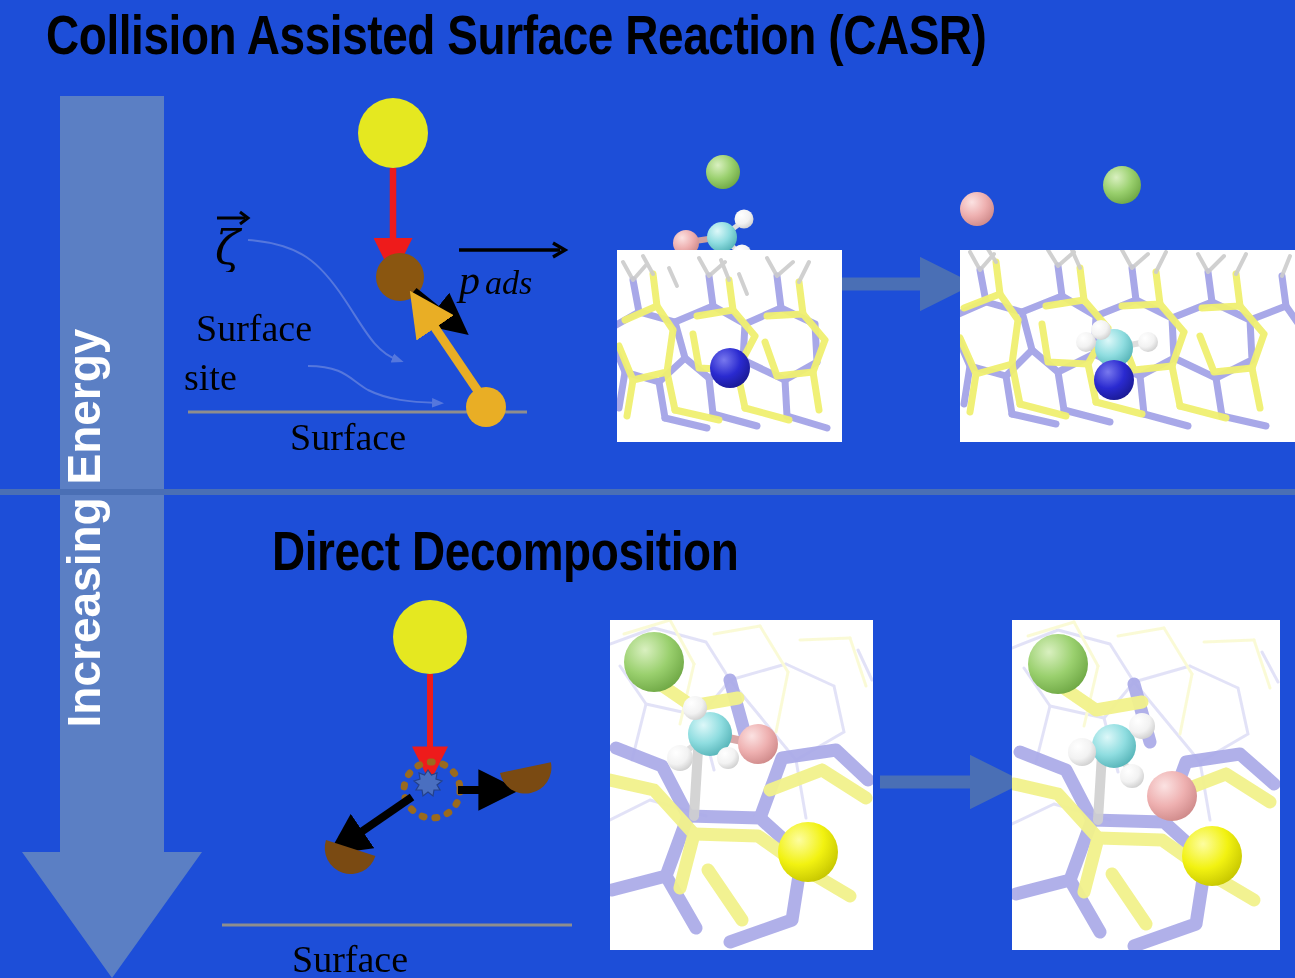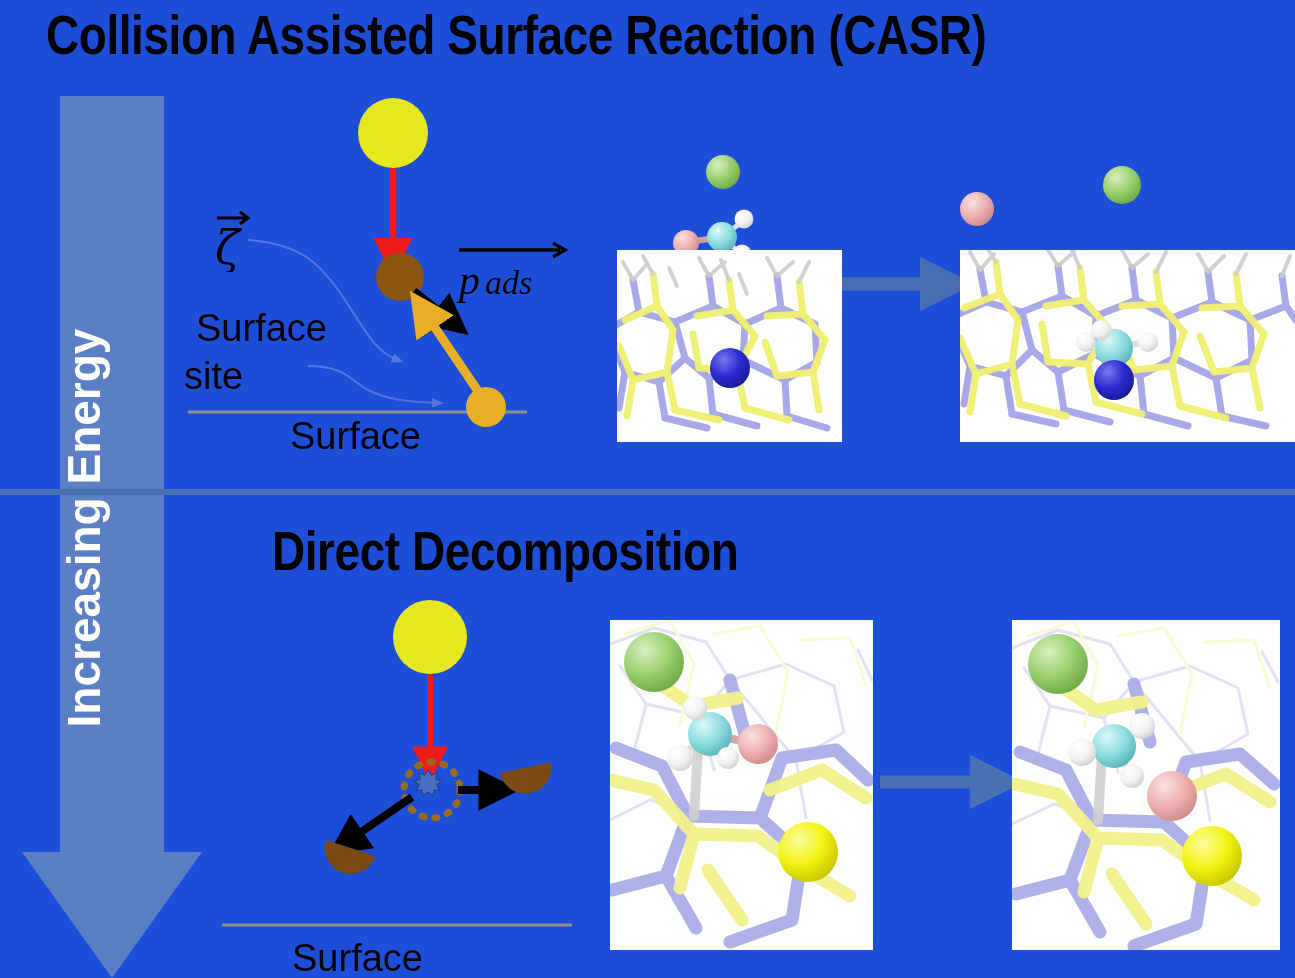--- a/index.html
+++ b/index.html
@@ -54,21 +54,21 @@
     background:#4a6fb5;
   }
 
   
   .layer{position:absolute;left:0;top:0;width:1295px;height:978px;pointer-events:none;}
 
   
   .sch-text{
     position:absolute;
     color:#000;
-    font-family:Liberation Sans, sans-serif;
+    font-family:Liberation Serif, serif;
     font-size:38px;
     white-space:nowrap;
   }
   #lbl-surface-site-1{left:196px;top:306px;line-height:45px;}
   #lbl-surface-site-2{left:184px;top:355px;}
   #lbl-surface-top{left:290px;top:415px;}
   #lbl-surface-bottom{left:292px;top:937px;}
 
   .math-label{
     position:absolute;

